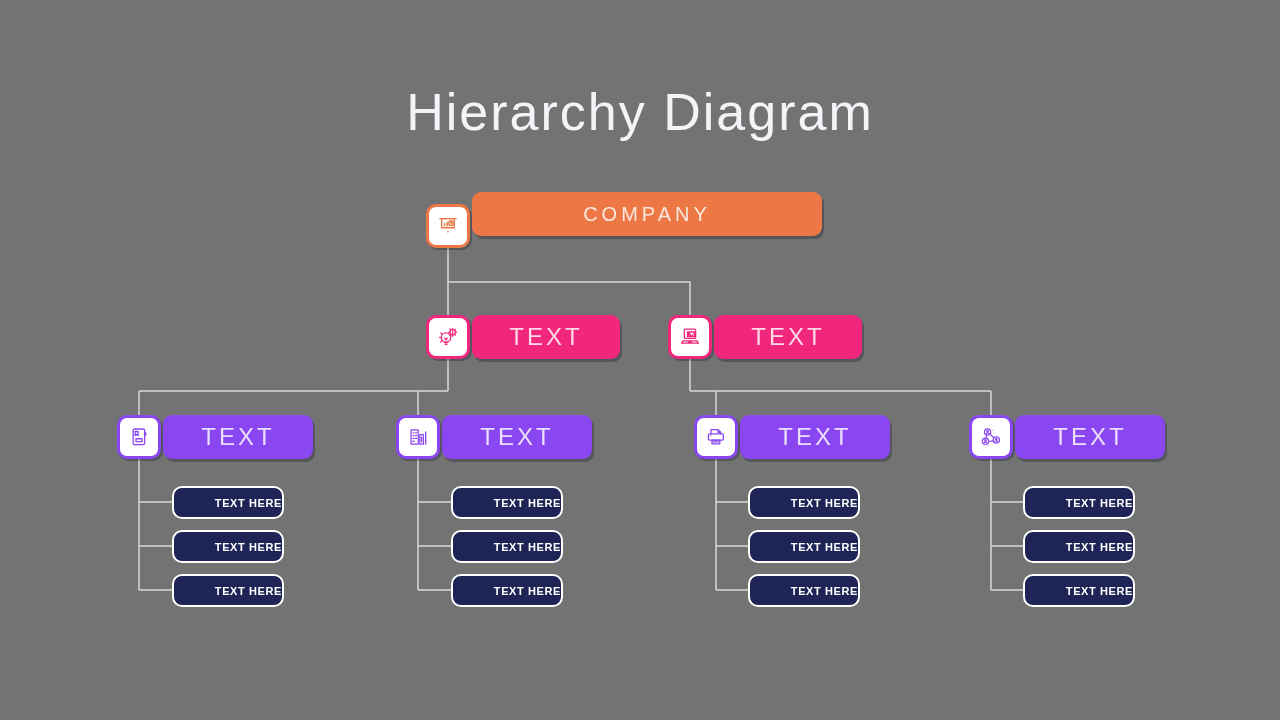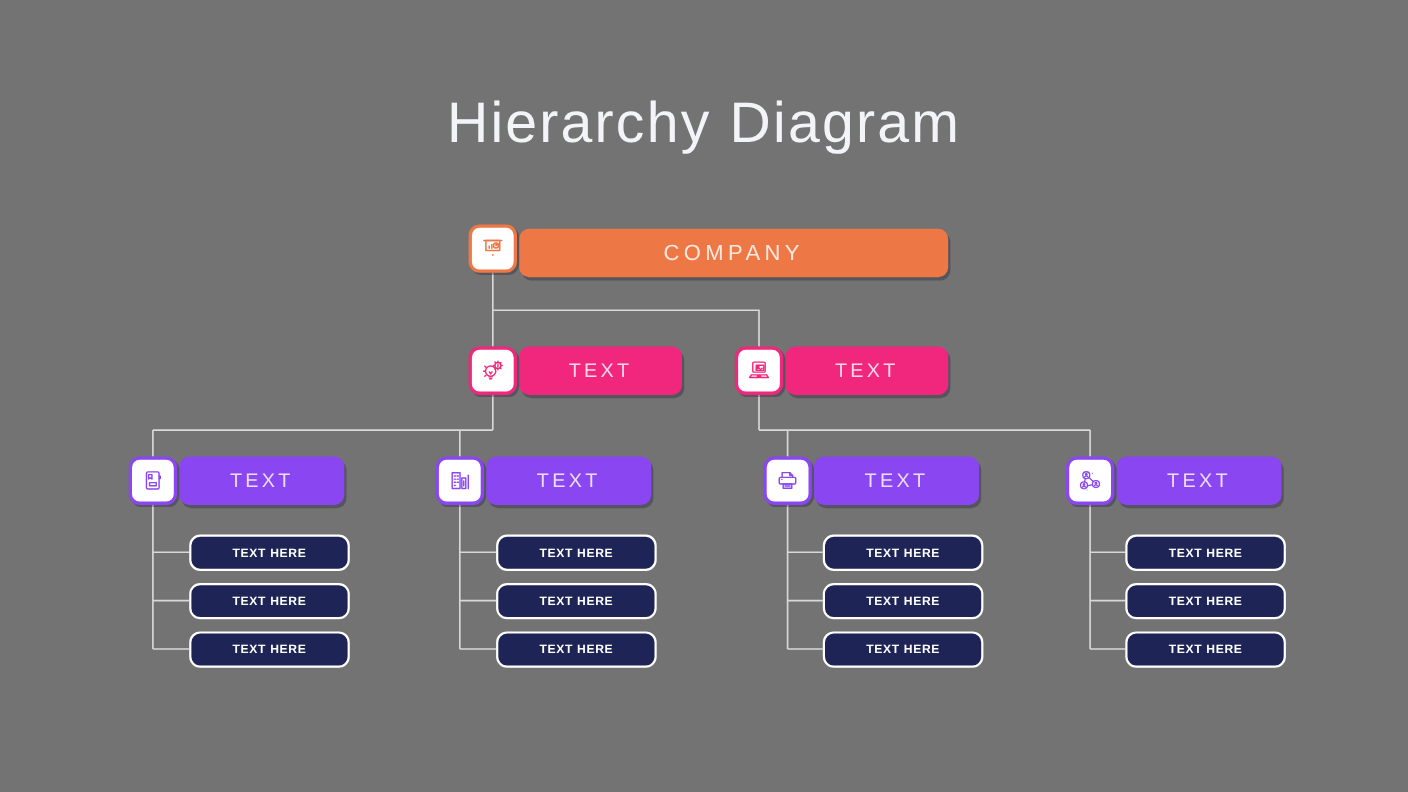--- a/index.html
+++ b/index.html
@@ -22,31 +22,31 @@
   }
   .bar{
     position:absolute;height:44px;box-sizing:border-box;border-radius:9px;
     display:flex;align-items:center;justify-content:center;z-index:1;
     box-shadow:2px 3px 0 rgba(8,10,35,.28);
   }
   .bar span{
     color:rgba(255,255,255,.82);letter-spacing:3px;font-weight:300;
   }
   .lvl1 span{font-size:20px;letter-spacing:4px;}
-  .lvl2 span,.lvl3 span{font-size:18px;}
+  .lvl2 span,.lvl3 span{font-size:24px;}
   .c-orange{border-color:#ED7846;color:#ED7846}
   .b-orange{background:#ED7846}
   .c-pink{border-color:#F0277D;color:#F0277D}
   .b-pink{background:#F0277D}
   .c-purple{border-color:#8A46F0;color:#8A46F0}
   .b-purple{background:#8A46F0}
   .sub{
-    position:absolute;width:146px;height:33px;box-sizing:border-box;
+    position:absolute;width:112px;height:33px;box-sizing:border-box;
     border:2.5px solid #ffffff;border-radius:10px;background:#1e2556;
-    display:flex;align-items:center;justify-content:center;z-index:1;
+    display:flex;align-items:center;justify-content:flex-end;z-index:1;
   }
   .sub span{font-size:11px;font-weight:700;letter-spacing:.6px;color:#ffffff;}
   .tile svg{display:block;}
 </style>
 </head>
 <body>
 
 <div class="canvas">
 
   <div class="title">Hierarchy Diagram</div>
@@ -64,21 +64,21 @@
   <div class="tile c-orange" style="left:426px;top:204px">
     <svg width="26" height="26" viewBox="0 0 24 24" fill="none" stroke="currentColor" stroke-width="1.3" stroke-linecap="round" stroke-linejoin="round">
       <path d="M4.5 5.2 H19.5"></path>
       <path d="M6.2 5.2 H17.8 V13.6 H6.2 Z"></path>
       <path d="M9 11.7 V9.9 M11.2 11.7 V8.5"></path>
       <circle cx="14.7" cy="9.4" r="2.1"></circle>
       <path d="M14.7 9.4 V7.5 M14.7 9.4 L16.2 8.3"></path>
       <circle cx="12" cy="17.3" r="0.8" fill="currentColor" stroke="none"></circle>
     </svg>
   </div>
-  <div class="bar b-orange lvl1" style="left:472px;top:208px;width:390px">
+  <div class="bar b-orange lvl1" style="left:472px;top:192px;width:350px">
     <span>COMPANY</span>
   </div>
 
   <div class="tile c-pink" style="left:426px;top:315px">
     <svg width="26" height="26" viewBox="0 0 24 24" fill="none" stroke="currentColor" stroke-width="1.2" stroke-linecap="round" stroke-linejoin="round">
       <circle cx="10.2" cy="12.4" r="4.3"></circle>
       <path d="M10.2 14.7 L9.1 13 M10.2 14.7 L11.3 13"></path>
       <path d="M8.9 17.2 H11.5 M9.3 18.8 H11.1"></path>
       <path d="M4.3 12.4 H5.5 M5.3 8.2 L6.2 9 M5.3 16.6 L6.2 15.8"></path>
       <circle cx="16.3" cy="7.6" r="2.5"></circle>

